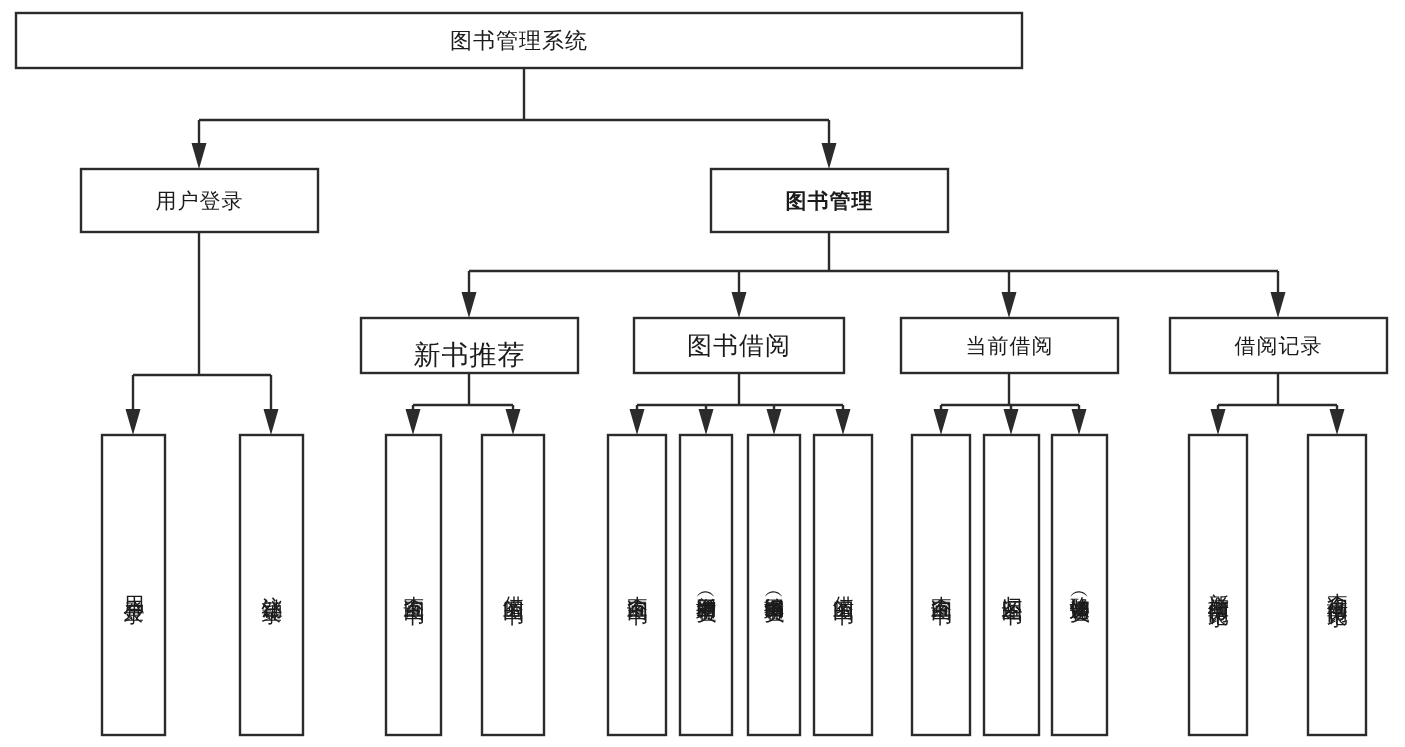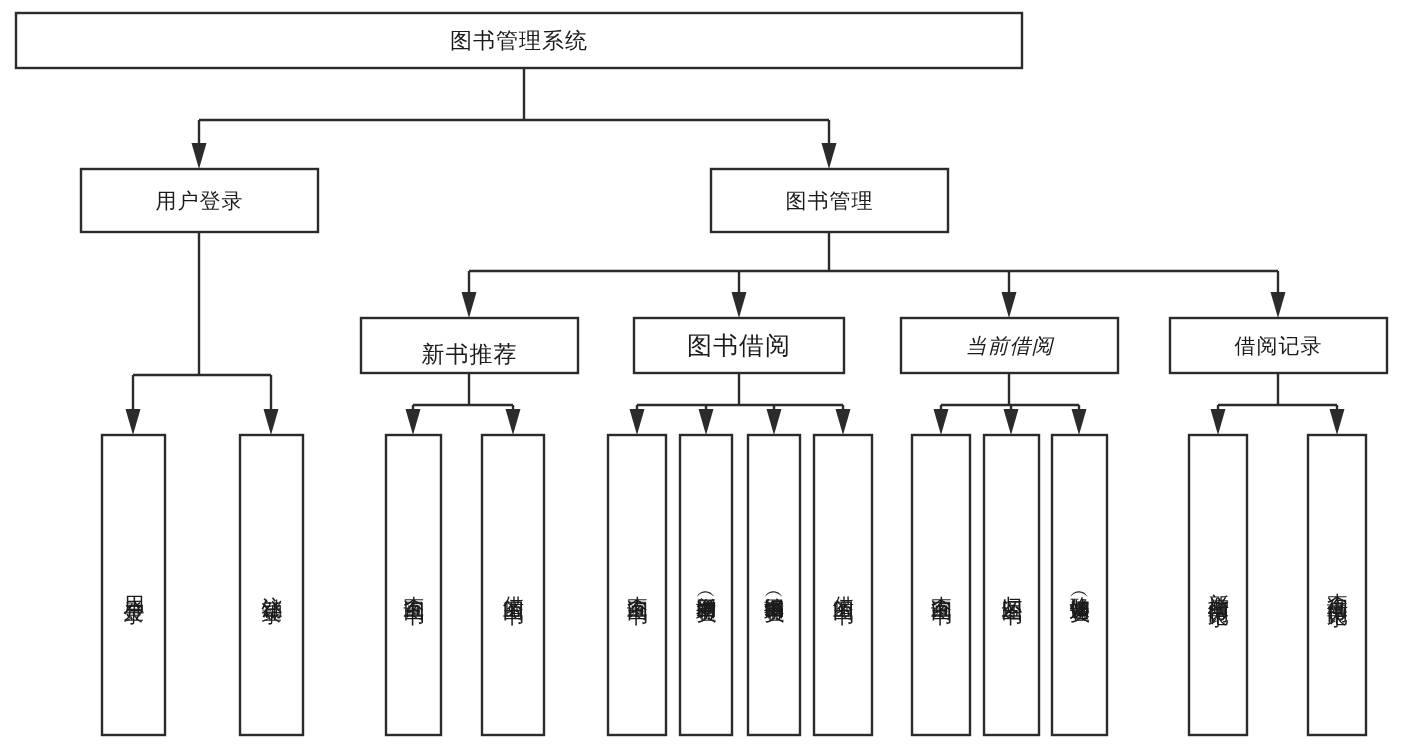--- a/index.html
+++ b/index.html
@@ -168,24 +168,24 @@
         <rect class="node-box" x="984" y="435" width="55" height="300"></rect>
         <rect class="node-box" x="1052" y="435" width="55" height="300"></rect>
         <rect class="node-box" x="1189" y="435" width="58" height="300"></rect>
         <rect class="node-box" x="1308" y="435" width="58" height="300"></rect>
       </g>
   </svg>
 
   <div id="label-layer">
       <div class="htext-wrap" style="left: 16px; top: 13px; width: 1006px; height: 55px; font-size: 22px; letter-spacing: 1px;">图书管理系统</div>
       <div class="htext-wrap" style="left: 81px; top: 169px; width: 237px; height: 63px; font-size: 21px; letter-spacing: 1px;">用户登录</div>
-      <div class="htext-wrap" style="left: 711px; top: 169px; width: 237px; height: 63px; font-size: 21px; letter-spacing: 1px;">图书管理</div>
-      <div class="htext-wrap" style="left: 361px; top: 318px; width: 217px; height: 73px; font-size: 23px; letter-spacing: 1px;">新书推荐</div>
+      <div class="htext-wrap" style="left: 711px; top: 169px; width: 237px; height: 63px; font-size: 21px; letter-spacing: 1px; font-weight: bold;">图书管理</div>
+      <div class="htext-wrap" style="left: 361px; top: 318px; width: 217px; height: 73px; font-size: 27px; letter-spacing: 1px;">新书推荐</div>
       <div class="htext-wrap" style="left: 634px; top: 318px; width: 210px; height: 55px; font-size: 25px; letter-spacing: 1px;">图书借阅</div>
-      <div class="htext-wrap" style="left: 901px; top: 318px; width: 217px; height: 55px; font-size: 21px; letter-spacing: 1px; font-style: italic;">当前借阅</div>
+      <div class="htext-wrap" style="left: 901px; top: 318px; width: 217px; height: 55px; font-size: 21px; letter-spacing: 1px;">当前借阅</div>
       <div class="htext-wrap" style="left: 1170px; top: 318px; width: 217px; height: 55px; font-size: 21px; letter-spacing: 1px;">借阅记录</div>
       <div class="vtext-wrap" style="left: 102px; top: 435px; width: 63px; height: 300px; font-size: 21px; letter-spacing: 3px;">用户登录</div>
       <div class="vtext-wrap" style="left: 240px; top: 435px; width: 63px; height: 300px; font-size: 21px; letter-spacing: 3px;">注销登录</div>
       <div class="vtext-wrap" style="left: 386px; top: 435px; width: 55px; height: 300px; font-size: 21px; letter-spacing: 3px;">查询图书</div>
       <div class="vtext-wrap" style="left: 482px; top: 435px; width: 62px; height: 300px; font-size: 21px; letter-spacing: 3px;">借阅图书</div>
       <div class="vtext-wrap" style="left: 608px; top: 435px; width: 58px; height: 300px; font-size: 21px; letter-spacing: 3px;">查询图书</div>
       <div class="vtext-wrap" style="left: 680px; top: 435px; width: 52px; height: 300px; font-size: 20px; letter-spacing: 1px;">新增图书（管理员）</div>
       <div class="vtext-wrap" style="left: 748px; top: 435px; width: 52px; height: 300px; font-size: 20px; letter-spacing: 1px;">编辑图书（管理员）</div>
       <div class="vtext-wrap" style="left: 814px; top: 435px; width: 58px; height: 300px; font-size: 21px; letter-spacing: 3px;">借阅图书</div>
       <div class="vtext-wrap" style="left: 912px; top: 435px; width: 58px; height: 300px; font-size: 21px; letter-spacing: 3px;">查询图书</div>

